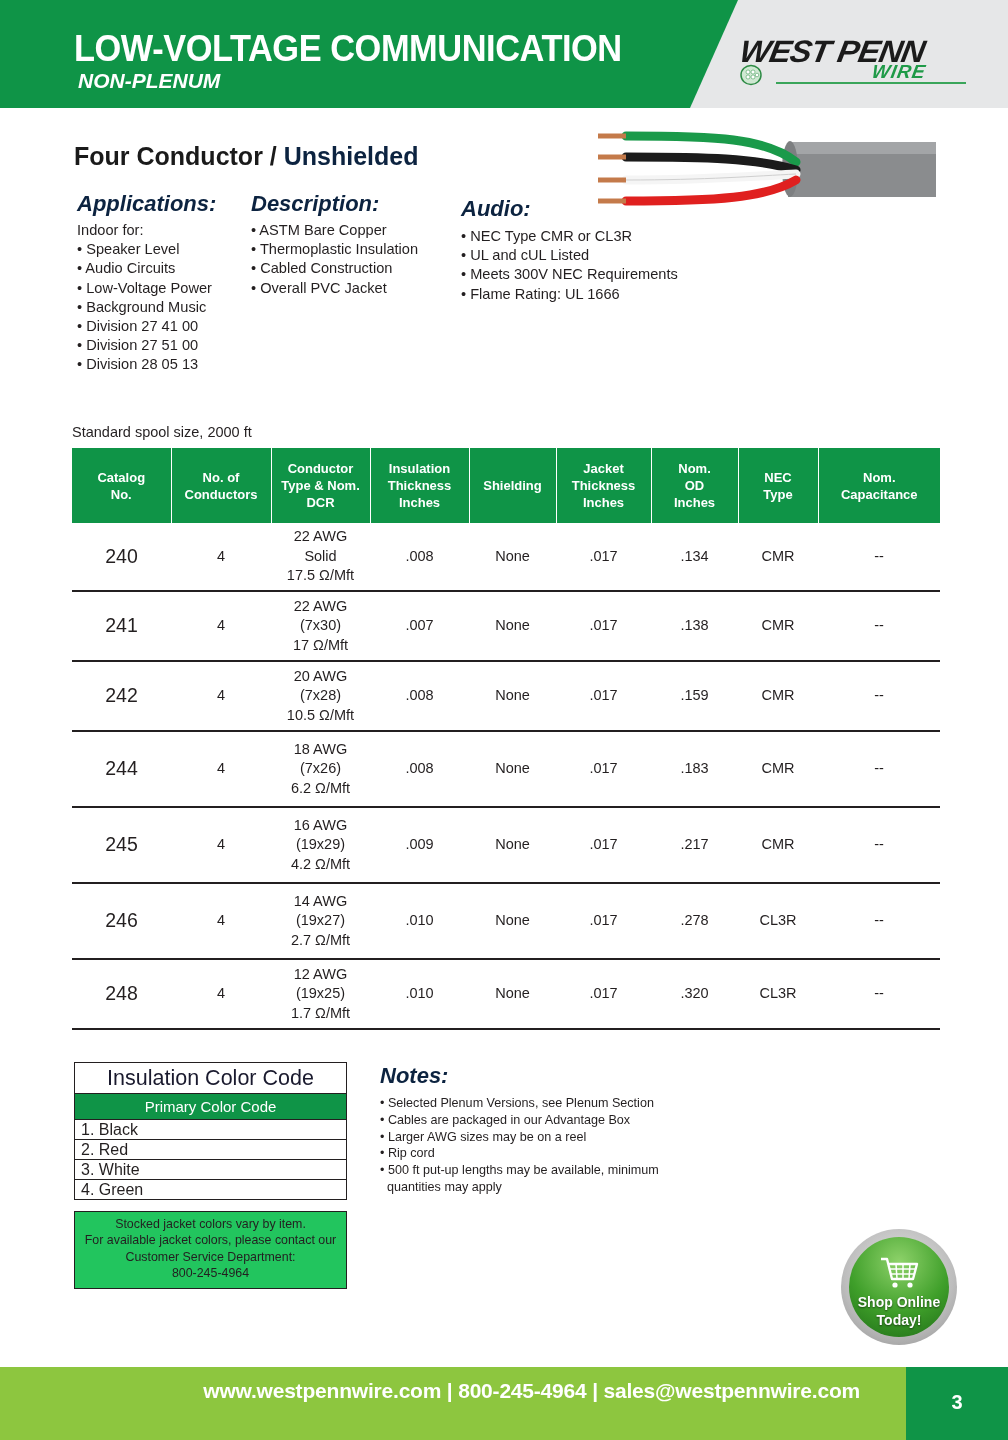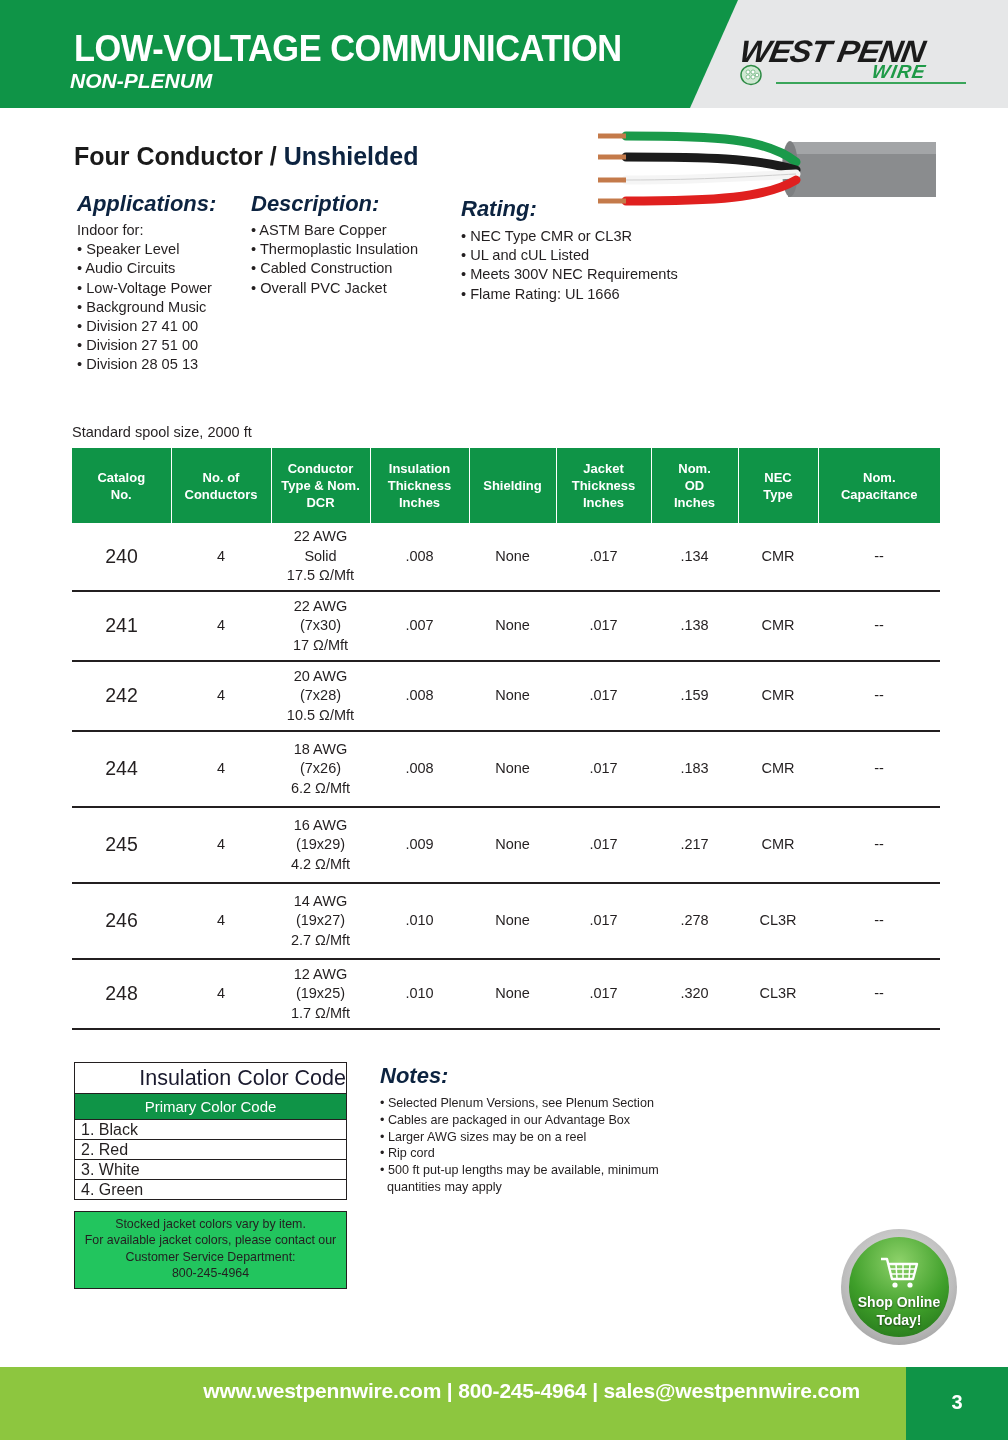--- a/index.html
+++ b/index.html
@@ -5,21 +5,21 @@
   * { box-sizing: border-box; margin: 0; padding: 0; }
   html, body { width: 1008px; height: 1440px; background: #ffffff; overflow: hidden; }
   body { position: relative; font-family: "DejaVu Sans", "Liberation Sans", sans-serif; color: #231f20; }
 
   
   .header { position: absolute; left: 0; top: 0; width: 1008px; height: 108px; background: #e6e7e8; }
   .header-green { position: absolute; left: 0; top: 0; width: 1008px; height: 108px; background: #0f9447;
     clip-path: polygon(0 0, 738px 0, 690px 108px, 0 108px); }
   .header-title { position: absolute; left: 74px; top: 28px; color: #fff; font-family: "Liberation Sans", sans-serif;
     font-weight: bold; font-size: 37px; letter-spacing: -0.5px; transform: scaleX(0.93); transform-origin: left; white-space: nowrap; }
-  .header-sub { position: absolute; left: 70px; top: 69px; color: #fff; font-family: "Liberation Sans", sans-serif;
+  .header-sub { position: absolute; left: 78px; top: 69px; color: #fff; font-family: "Liberation Sans", sans-serif;
     font-weight: bold; font-style: italic; font-size: 21px; white-space: nowrap; }
   .logo { position: absolute; left: 736px; top: 34px; width: 240px; height: 58px; }
   .logo-main { position: absolute; left: 4px; top: 0; font-family: "Liberation Sans", sans-serif; font-weight: bold; font-style: italic;
     font-size: 31px; color: #1b1b1b; letter-spacing: -1px; transform: skewX(-10deg) scaleX(1.05); transform-origin: left; white-space: nowrap; }
   .logo-wire { position: absolute; left: 136px; top: 27px; font-family: "Liberation Sans", sans-serif; font-weight: bold; font-style: italic;
     font-size: 19px; color: #1f9a48; letter-spacing: 1px; transform: skewX(-10deg); white-space: nowrap; }
   .logo-line { position: absolute; left: 40px; top: 48px; width: 190px; height: 2px; background: #3aa55a; }
   .logo-cable { position: absolute; left: 4px; top: 30px; width: 24px; height: 22px; }
 
   
@@ -45,21 +45,21 @@
   table.specs td { text-align: center; vertical-align: middle; font-size: 14.5px; color: #231f20; line-height: 19.4px; }
   table.specs td.cat { font-size: 19.5px; }
   table.specs tbody tr { border-bottom: 2.5px solid #231f20; }
   table.specs tbody tr.r0 td { height: 68px; }
   table.specs tbody tr td { height: 70px; }
   table.specs tbody tr.r3 td, table.specs tbody tr.r4 td, table.specs tbody tr.r5 td { height: 76px; }
   table.specs tbody tr.r6 td { height: 70px; }
 
   
   .ccbox { position: absolute; left: 74px; top: 1062px; width: 273px; border: 1.5px solid #231f20; font-family: "Liberation Sans", sans-serif; }
-  .ccbox .ttl { text-align: right; font-size: 21.5px; color: #1a1a2e; height: 31px; line-height: 30px; border-bottom: 1px solid #231f20; }
+  .ccbox .ttl { text-align: center; font-size: 21.5px; color: #1a1a2e; height: 31px; line-height: 30px; border-bottom: 1px solid #231f20; }
   .ccbox .sub { text-align: center; background: #0f9447; color: #fff; font-size: 15px; height: 25px; line-height: 25px; }
   .ccbox .row { font-size: 16px; height: 20px; line-height: 19px; padding-left: 6px; border-top: 1px solid #231f20; }
 
   .jkbox { position: absolute; left: 74px; top: 1211px; width: 273px; border: 1.5px solid #231f20; font-family: "Liberation Sans", sans-serif; }
   .jkbox .ttl { text-align: center; font-size: 21.5px; color: #1a1a2e; height: 32px; line-height: 31px; border-bottom: 1px solid #555; }
   .jkbox .body { background: #22c55e; text-align: center; font-size: 12.4px; line-height: 16.4px; padding: 4px 0 6px 0; }
 
   .notes-h { position: absolute; left: 380px; top: 1063px; font-family: "Liberation Sans", sans-serif; font-weight: bold; font-style: italic; font-size: 22px; color: #0c2340; }
   .notes { position: absolute; left: 380px; top: 1095px; font-family: "Liberation Sans", sans-serif; font-size: 12.6px; line-height: 16.8px; list-style: none; color: #231f20; }
   .notes li.cont { padding-left: 7px; }
@@ -134,21 +134,21 @@
 </ul>
 
 <div class="sec-h" style="left:251px; top:191px;">Description:</div>
 <ul class="sec-list" style="left:251px; top:221px;">
   <li>• ASTM Bare Copper</li>
   <li>• Thermoplastic Insulation</li>
   <li>• Cabled Construction</li>
   <li>• Overall PVC Jacket</li>
 </ul>
 
-<div class="sec-h" style="left:461px; top:196px;">Rating:</div>
+<div class="sec-h" style="left:461px; top:196px;">Audio:</div>
 <ul class="sec-list" style="left:461px; top:227px;">
   <li>• NEC Type CMR or CL3R</li>
   <li>• UL and cUL Listed</li>
   <li>• Meets 300V NEC Requirements</li>
   <li>• Flame Rating: UL 1666</li>
 </ul>
 
 <div class="spool">Standard spool size, 2000 ft</div>
 
 <table class="specs">

